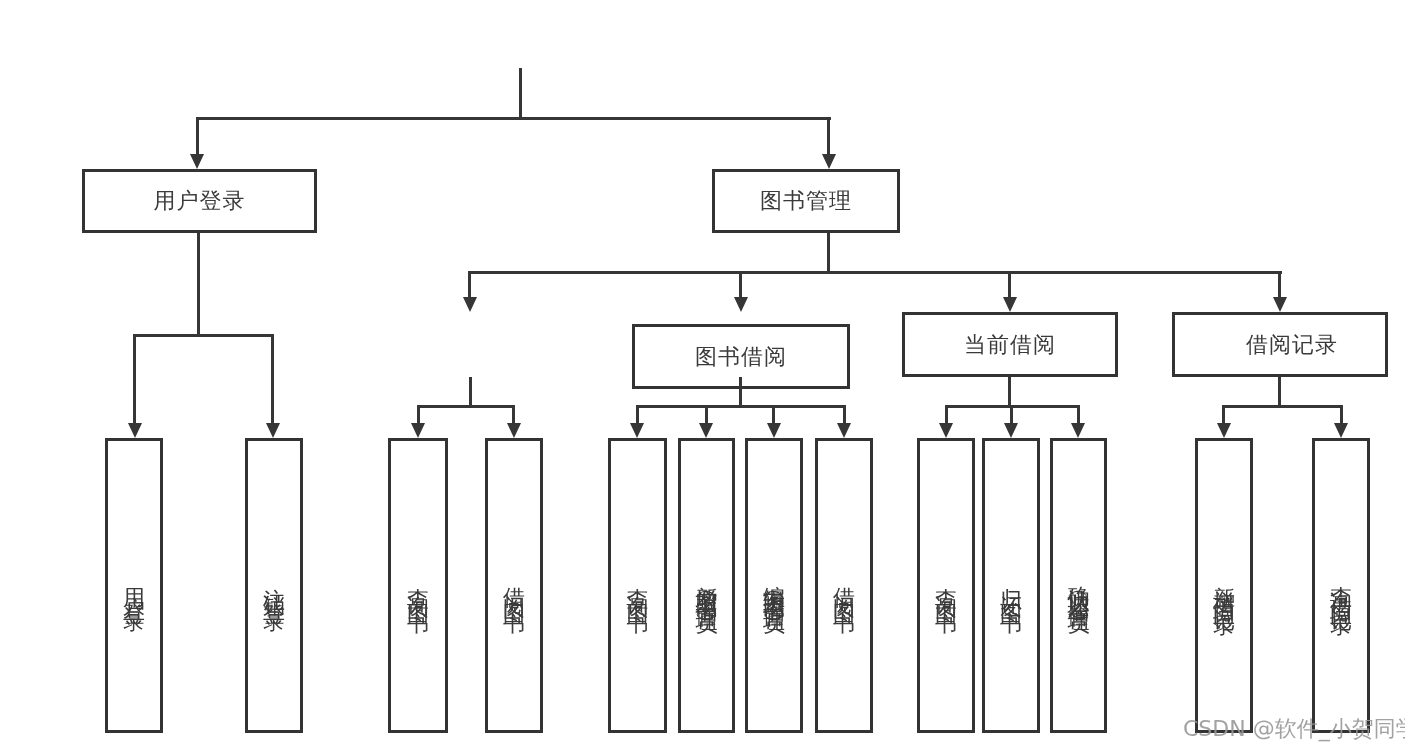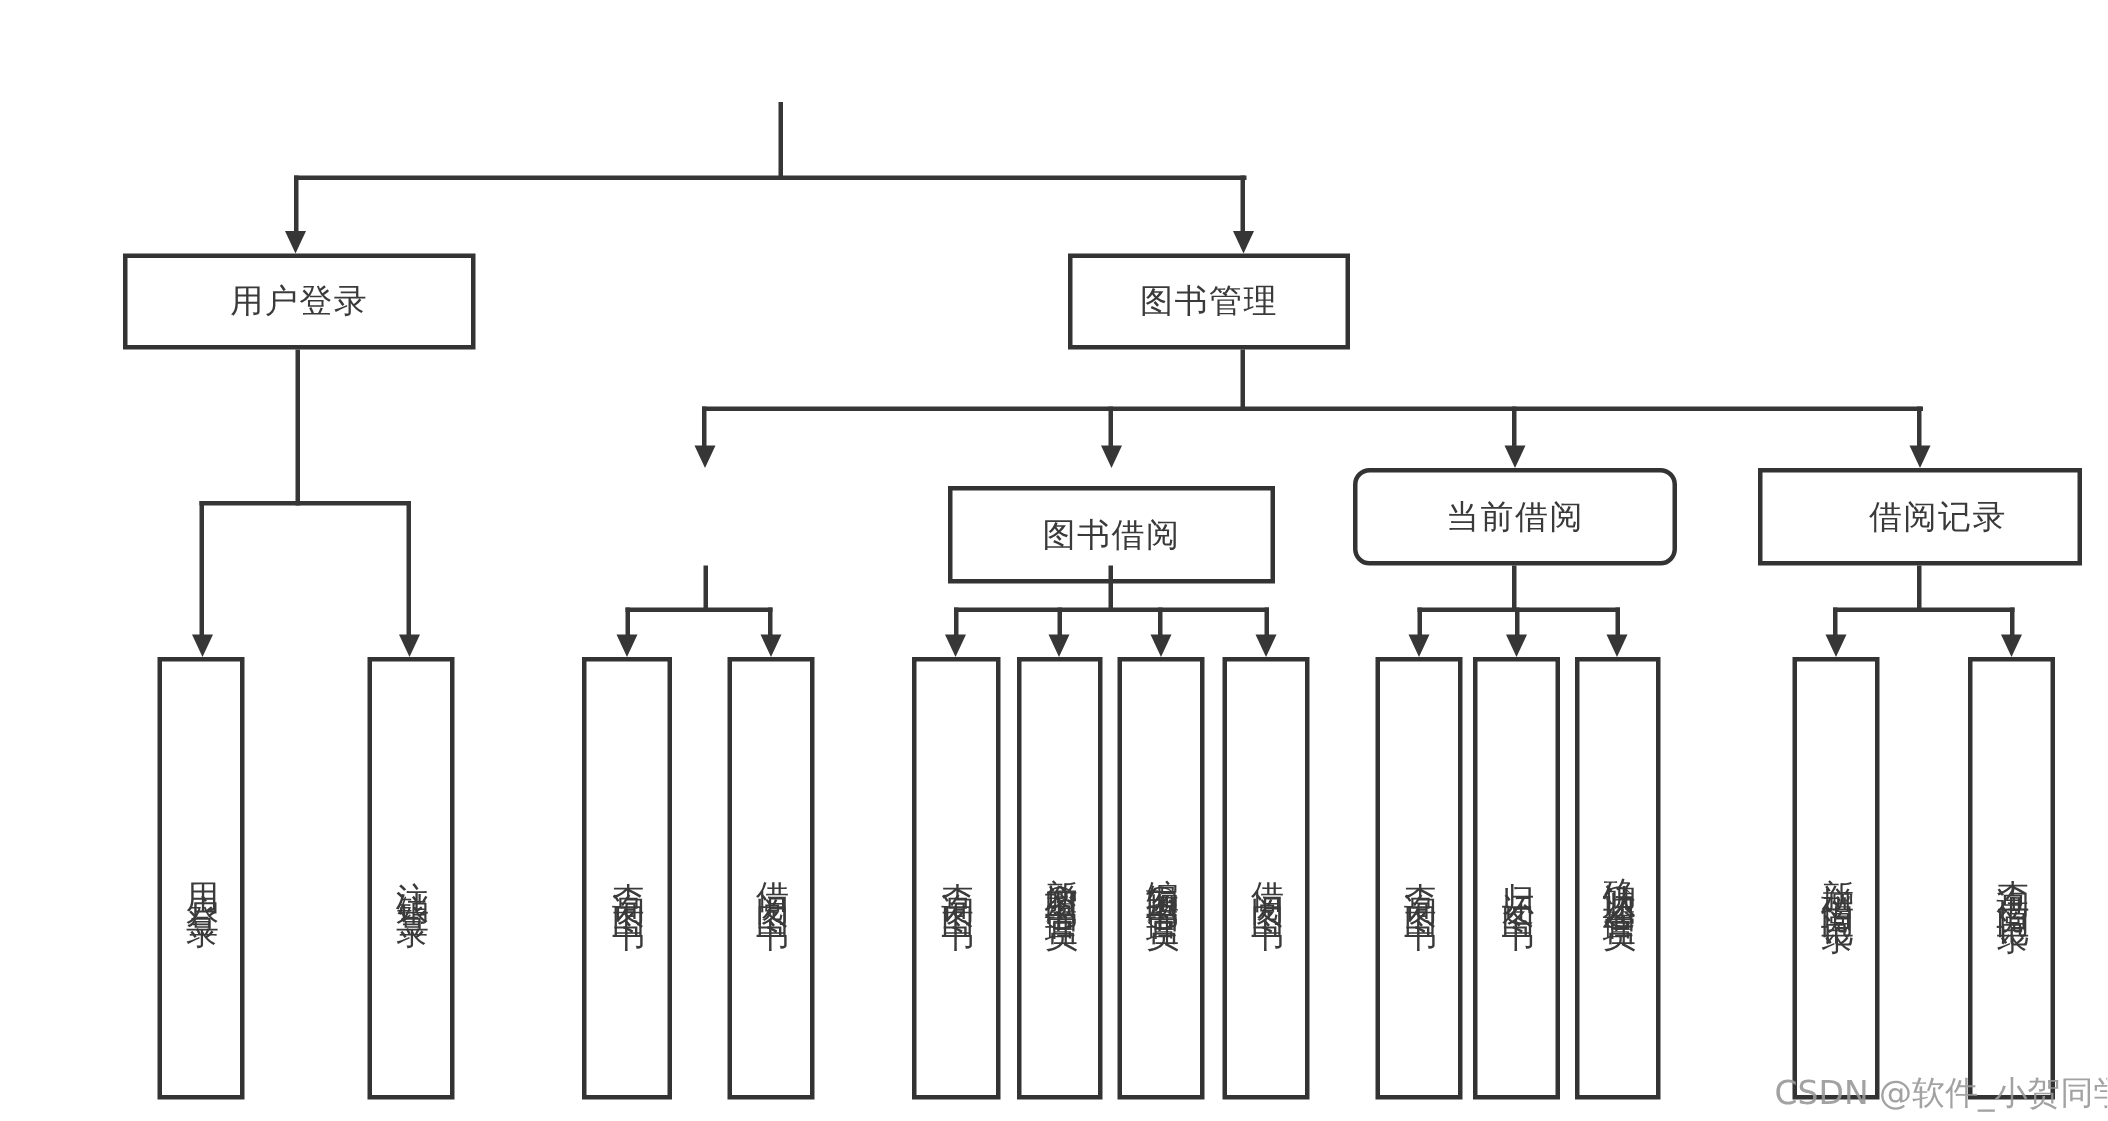--- a/index.html
+++ b/index.html
@@ -91,21 +91,21 @@
   <div class="vline" style="left:739px;top:271px;height:29px;"></div>
   <div class="arrow" style="left:734px;top:297px;"></div>
   <div class="vline" style="left:1008px;top:271px;height:29px;"></div>
   <div class="arrow" style="left:1003px;top:297px;"></div>
   <div class="vline" style="left:1278px;top:271px;height:29px;"></div>
   <div class="arrow" style="left:1273px;top:297px;"></div>
 
   <div class="box" style="left:632px;top:312px;width:218px;height:65px;margin-top:12px;">
     <span>图书借阅</span>
   </div>
-  <div class="box" style="left:902px;top:312px;width:216px;height:65px;border-radius:11px;">
+  <div class="box" style="left:902px;top:312px;width:216px;height:65px;">
     <span>当前借阅</span>
   </div>
   <div class="box" style="left:1172px;top:312px;width:216px;height:65px;padding-left:24px;">
     <span>借阅记录</span>
   </div>
 
   <div class="vline" style="left:469px;top:377px;height:31px;"></div>
   <div class="hline" style="left:417px;top:405px;width:98px;"></div>
   <div class="vline" style="left:417px;top:405px;height:20px;"></div>
   <div class="arrow" style="left:411px;top:423px;"></div>

